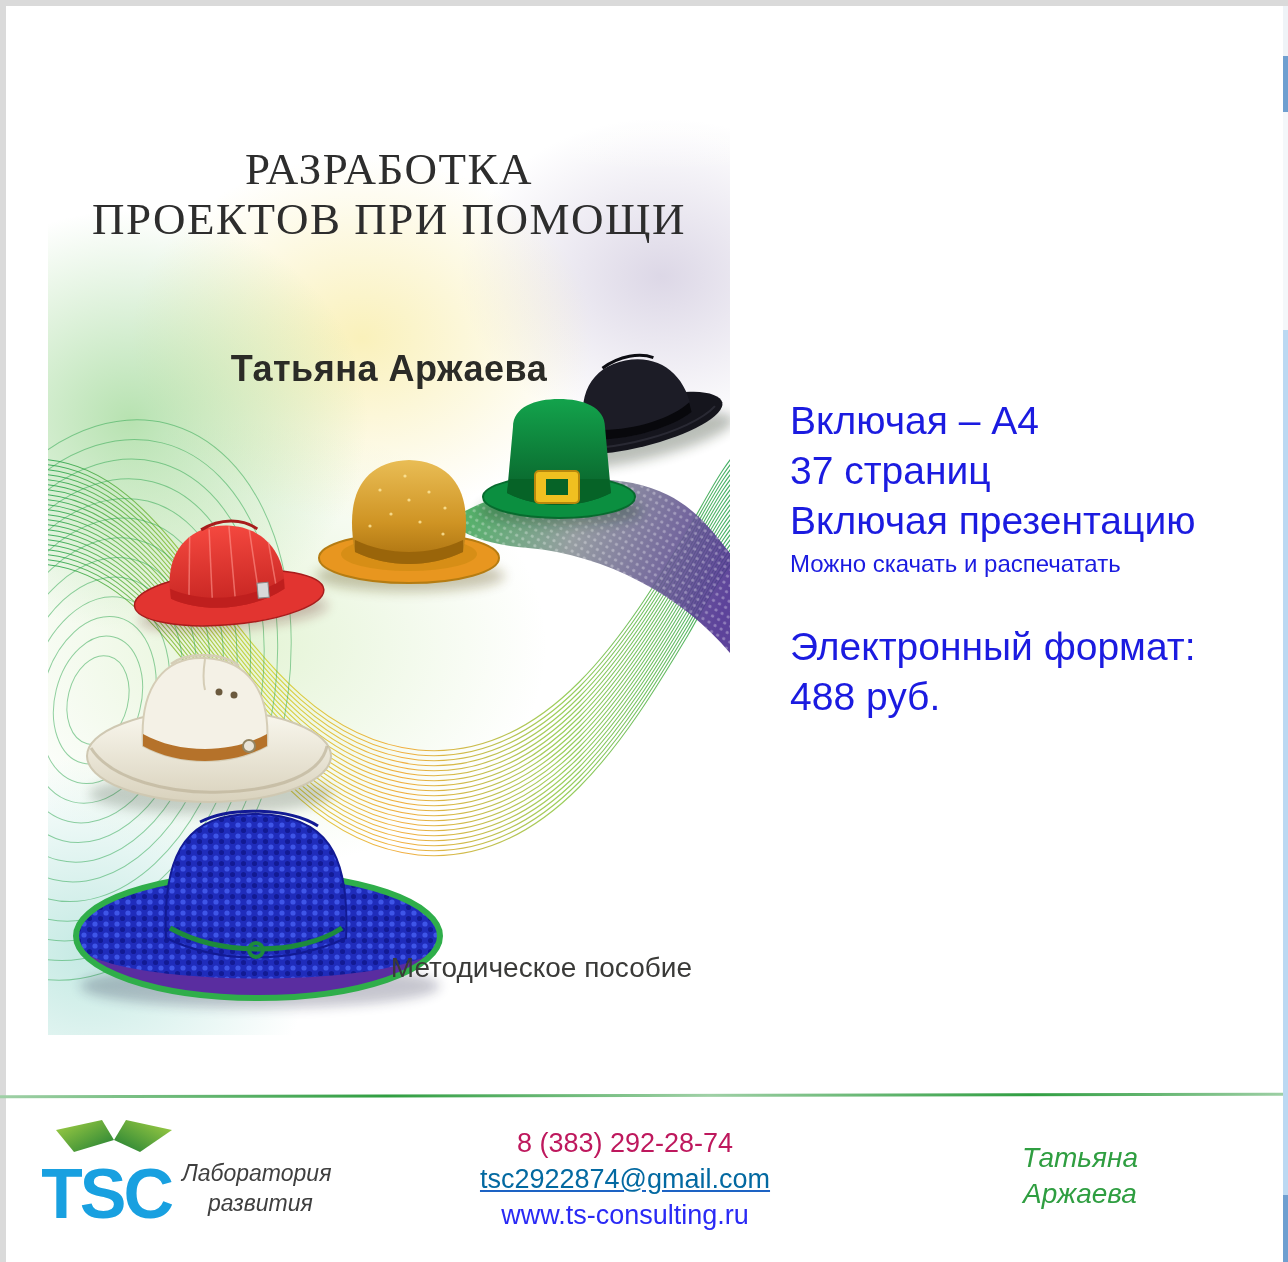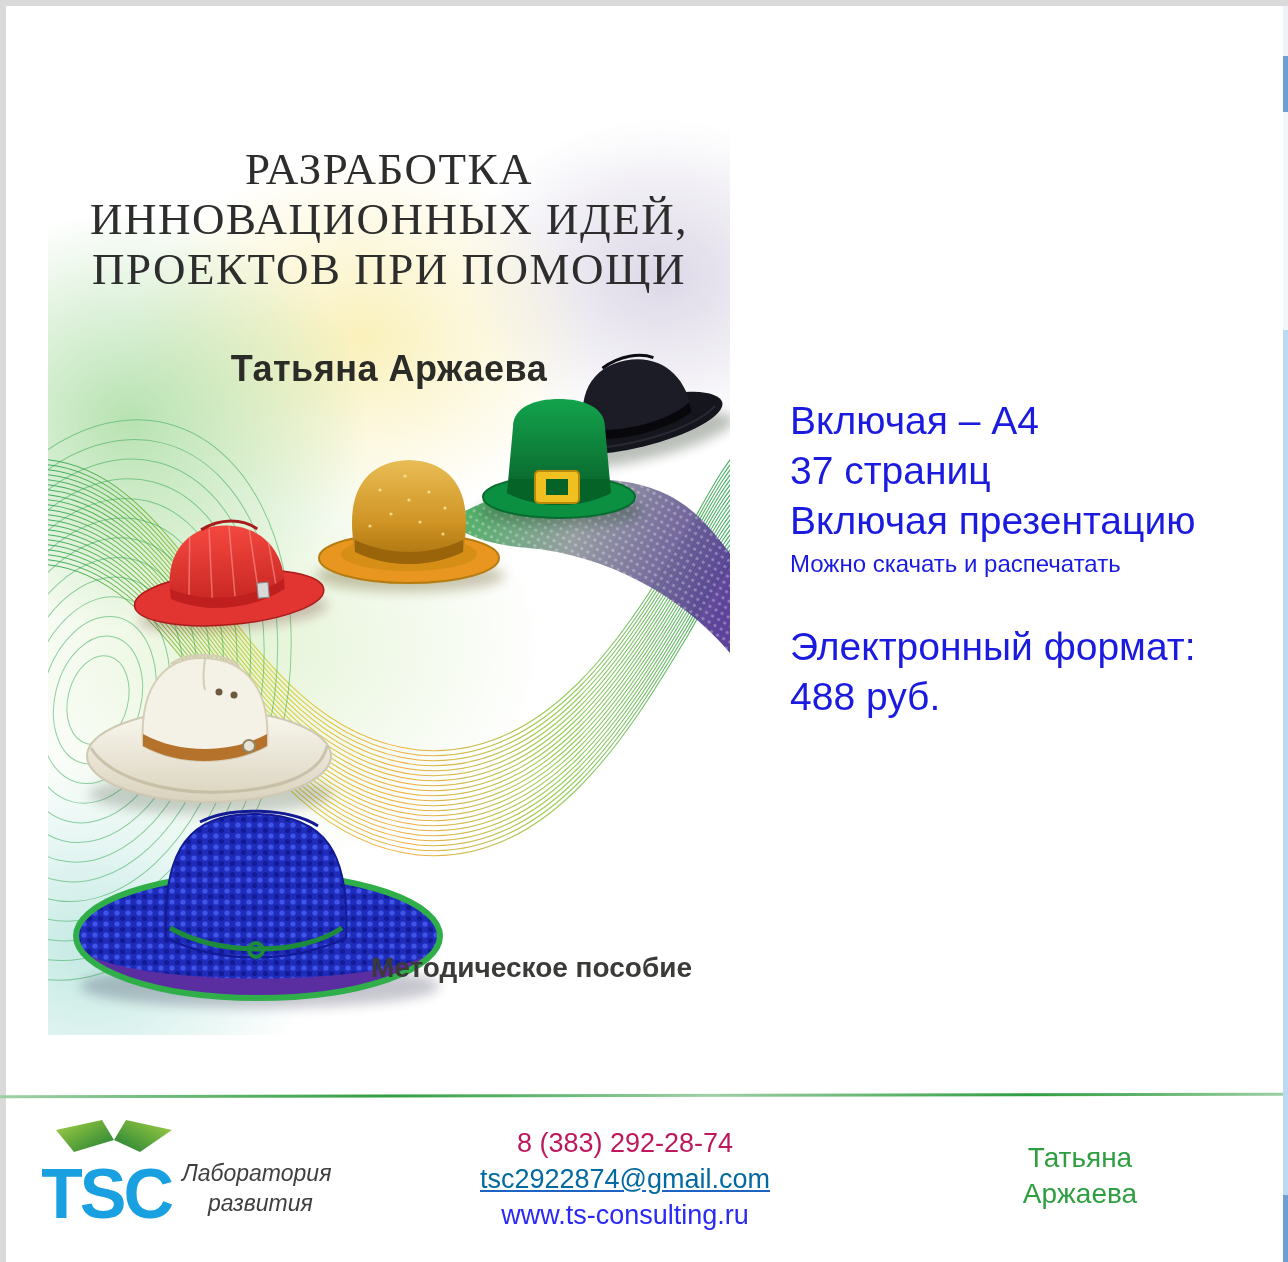--- a/index.html
+++ b/index.html
@@ -17,42 +17,42 @@
       radial-gradient(ellipse 280px 220px at 90% 26%, rgba(186,176,206,.5), transparent 72%),
       radial-gradient(ellipse 320px 280px at 6% 92%, rgba(148,216,204,.55), transparent 70%),
       radial-gradient(ellipse 420px 320px at 30% 62%, rgba(186,226,148,.38), transparent 70%),
       #ffffff;}
   .cover-art{position:absolute;left:0;top:0;}
   .cover-title{position:absolute;left:0;right:0;top:112px;text-align:center;
     font-family:"Liberation Serif","DejaVu Serif",serif;font-size:45px;line-height:50px;
     letter-spacing:1.5px;color:#2d2d2d;margin-top:22px;}
   .cover-author{position:absolute;left:0;right:0;top:338px;text-align:center;
     font-weight:bold;font-size:36px;color:#2b2b27;letter-spacing:.5px;}
-  .cover-caption{position:absolute;right:38px;top:942px;font-weight:bold;font-size:28px;color:#3a3a38;}
+  .cover-caption{position:absolute;right:38px;top:942px;font-weight:normal;font-size:28px;color:#3a3a38;}
 
   
   .offer{position:absolute;left:790px;top:334px;width:480px;color:#1b1be0;}
   .offer .big{font-size:39px;line-height:50px;}
   .offer .small{font-size:24px;line-height:36px;}
   .gap1{height:62px;} .gap2{height:40px;}
 
   
   .divider{position:absolute;left:0;top:1094px;width:1288px;height:3px;
     background:linear-gradient(90deg,#9fd0a6,#2f9e41 30%,#9fd0a6 55%,#2f9e41 80%,#9fd0a6);
     transform:rotate(-0.12deg);}
   .logo{position:absolute;left:42px;top:1116px;}
   .tagline{position:absolute;left:182px;top:1158px;font-style:italic;font-size:23px;
     line-height:30px;color:#3f3f3f;}
   .tagline .l2{padding-left:26px;}
   .contacts{position:absolute;left:440px;top:1128px;width:370px;text-align:center;font-size:27px;}
   .phone{color:#be185d;margin-bottom:5px;}
   .email{color:#0369a1;text-decoration:underline;text-decoration-color:#1d63c4;margin-bottom:5px;cursor:pointer;}
   .site{color:#2a2af5;cursor:pointer;}
   .signature{position:absolute;left:985px;top:1140px;width:190px;text-align:center;
-    font-size:28px;line-height:36px;color:#2f9e41;}
+    font-style:italic;font-size:28px;line-height:36px;color:#2f9e41;}
 
   
   .edge{position:absolute;right:0;width:5px;}
   .edge.s1{top:6px;height:50px;background:#eff3f7;}
   .edge.s2{top:56px;height:56px;background:#6f9fd0;}
   .edge.s3{top:112px;height:218px;background:#f4f7fa;}
   .edge.s4{top:330px;height:865px;background:#bcd9f2;}
   .edge.s5{top:1195px;height:67px;background:#6f9fd0;}
 </style>
 </head>
@@ -227,21 +227,20 @@
         <ellipse cx="188" cy="158" rx="182" ry="62" fill="none" stroke="#2fae4a" stroke-width="6"></ellipse>
         <path d="M96 160 C 92 70 120 34 188 36 C 256 38 280 74 276 160 C 220 186 150 186 96 160 Z" fill="url(#seq)" stroke="#121a94" stroke-width="2"></path>
         <path d="M130 44 C 160 28 220 30 248 48" stroke="#121a94" stroke-width="3" fill="none"></path>
         <path d="M100 150 C 150 178 230 178 272 150" stroke="#1d8a3c" stroke-width="5" fill="none"></path>
         <circle cx="186" cy="172" r="7" fill="none" stroke="#1d8a3c" stroke-width="4"></circle>
       </g>
     </svg>
 
     <div class="cover-title">
       <div>РАЗРАБОТКА</div>
-      <div>ИННОВАЦИОННЫХ ИДЕЙ,</div>
       <div>ПРОЕКТОВ ПРИ ПОМОЩИ</div>
     </div>
     <div class="cover-author">Татьяна Аржаева</div>
     <div class="cover-caption">Методическое пособие</div>
   </div>
 
   <div class="offer">
     <div class="gap1"></div>
     <div class="big">Включая – А4</div>
     <div class="big">37 страниц</div>

